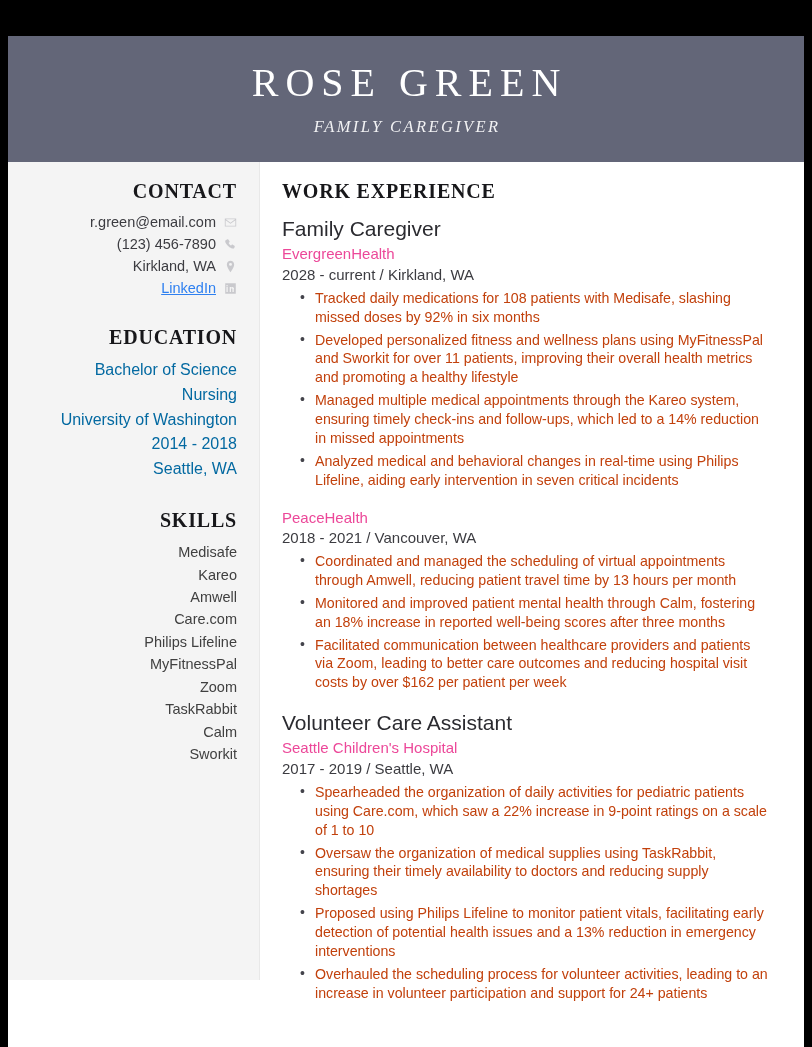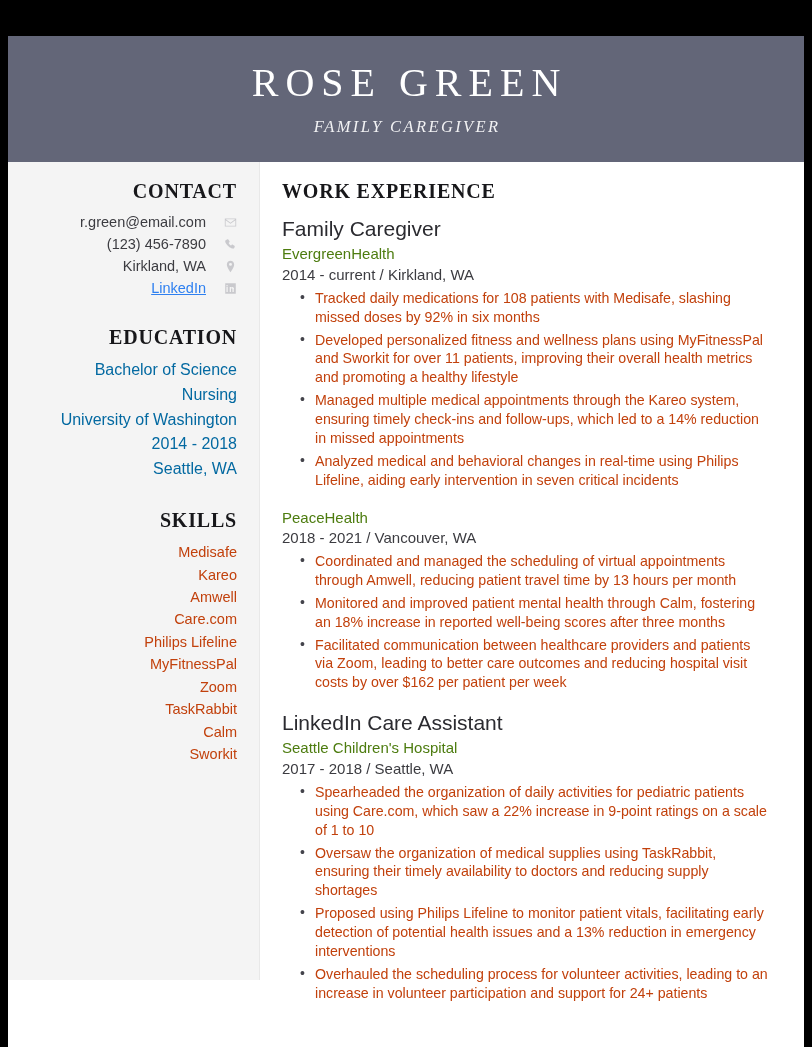--- a/index.html
+++ b/index.html
@@ -78,21 +78,21 @@
   }
   .sidebar .sec-head { margin-bottom: 9px; }
   .sidebar .sec-head.spaced { margin-top: 27px; }
 
   
   .contact-list { list-style: none; }
   .contact-row {
     display: flex;
     align-items: center;
     justify-content: flex-end;
-    gap: 18px;
+    gap: 8px;
     font-size: 14.5px;
     color: #3c3c41;
     line-height: 1.45;
     margin-bottom: 1px;
   }
   .contact-row a {
     color: #2f80f0;
     text-decoration: underline;
   }
   .ico {
@@ -105,39 +105,39 @@
   
   .edu-line {
     font-size: 16px;
     color: #0369a1;
     line-height: 1.55;
   }
 
   
   .skill-line {
     font-size: 14.5px;
-    color: #c2410c;
+    color: #404040;
     line-height: 1.55;
   }
 
   
   .main .sec-head { margin-bottom: 13px; }
 
   .job { margin-bottom: 18px; }
   .job:last-child { margin-bottom: 0; }
 
   .job-title {
     font-size: 21px;
     color: #2b2b30;
     line-height: 1.25;
     margin-bottom: 2px;
   }
   .job-company {
     font-size: 15px;
-    color: #4d7c0f;
+    color: #ec4899;
     line-height: 1.35;
   }
   .job-meta {
     font-size: 15px;
     color: #3c3c41;
     line-height: 1.35;
     margin-bottom: 4px;
   }
   .bullets { list-style: none; }
   .bullet {
@@ -229,43 +229,43 @@
 
     </div>
 
     <div class="main">
 
       <div class="sec-head">WORK EXPERIENCE</div>
 
       <div class="job">
         <div class="job-title">Family Caregiver</div>
         <div class="job-company">EvergreenHealth</div>
-        <div class="job-meta">2014 - current  /  Kirkland, WA</div>
+        <div class="job-meta">2028 - current  /  Kirkland, WA</div>
         <ul class="bullets">
           <li class="bullet">Tracked daily medications for 108 patients with Medisafe, slashing missed doses by 92% in six months</li>
           <li class="bullet">Developed personalized fitness and wellness plans using MyFitnessPal and Sworkit for over 11 patients, improving their overall health metrics and promoting a healthy lifestyle</li>
           <li class="bullet">Managed multiple medical appointments through the Kareo system, ensuring timely check-ins and follow-ups, which led to a 14% reduction in missed appointments</li>
           <li class="bullet">Analyzed medical and behavioral changes in real-time using Philips Lifeline, aiding early intervention in seven critical incidents</li>
         </ul>
       </div>
 
       <div class="job">
         <div class="job-company">PeaceHealth</div>
         <div class="job-meta">2018 - 2021  /  Vancouver, WA</div>
         <ul class="bullets">
           <li class="bullet">Coordinated and managed the scheduling of virtual appointments through Amwell, reducing patient travel time by 13 hours per month</li>
           <li class="bullet">Monitored and improved patient mental health through Calm, fostering an 18% increase in reported well-being scores after three months</li>
           <li class="bullet">Facilitated communication between healthcare providers and patients via Zoom, leading to better care outcomes and reducing hospital visit costs by over $162 per patient per week</li>
         </ul>
       </div>
 
       <div class="job">
-        <div class="job-title">LinkedIn Care Assistant</div>
+        <div class="job-title">Volunteer Care Assistant</div>
         <div class="job-company">Seattle Children's Hospital</div>
-        <div class="job-meta">2017 - 2018  /  Seattle, WA</div>
+        <div class="job-meta">2017 - 2019  /  Seattle, WA</div>
         <ul class="bullets">
           <li class="bullet">Spearheaded the organization of daily activities for pediatric patients using Care.com, which saw a 22% increase in 9-point ratings on a scale of 1 to 10</li>
           <li class="bullet">Oversaw the organization of medical supplies using TaskRabbit, ensuring their timely availability to doctors and reducing supply shortages</li>
           <li class="bullet">Proposed using Philips Lifeline to monitor patient vitals, facilitating early detection of potential health issues and a 13% reduction in emergency interventions</li>
           <li class="bullet">Overhauled the scheduling process for volunteer activities, leading to an increase in volunteer participation and support for 24+ patients</li>
         </ul>
       </div>
 
     </div>
   </div>

